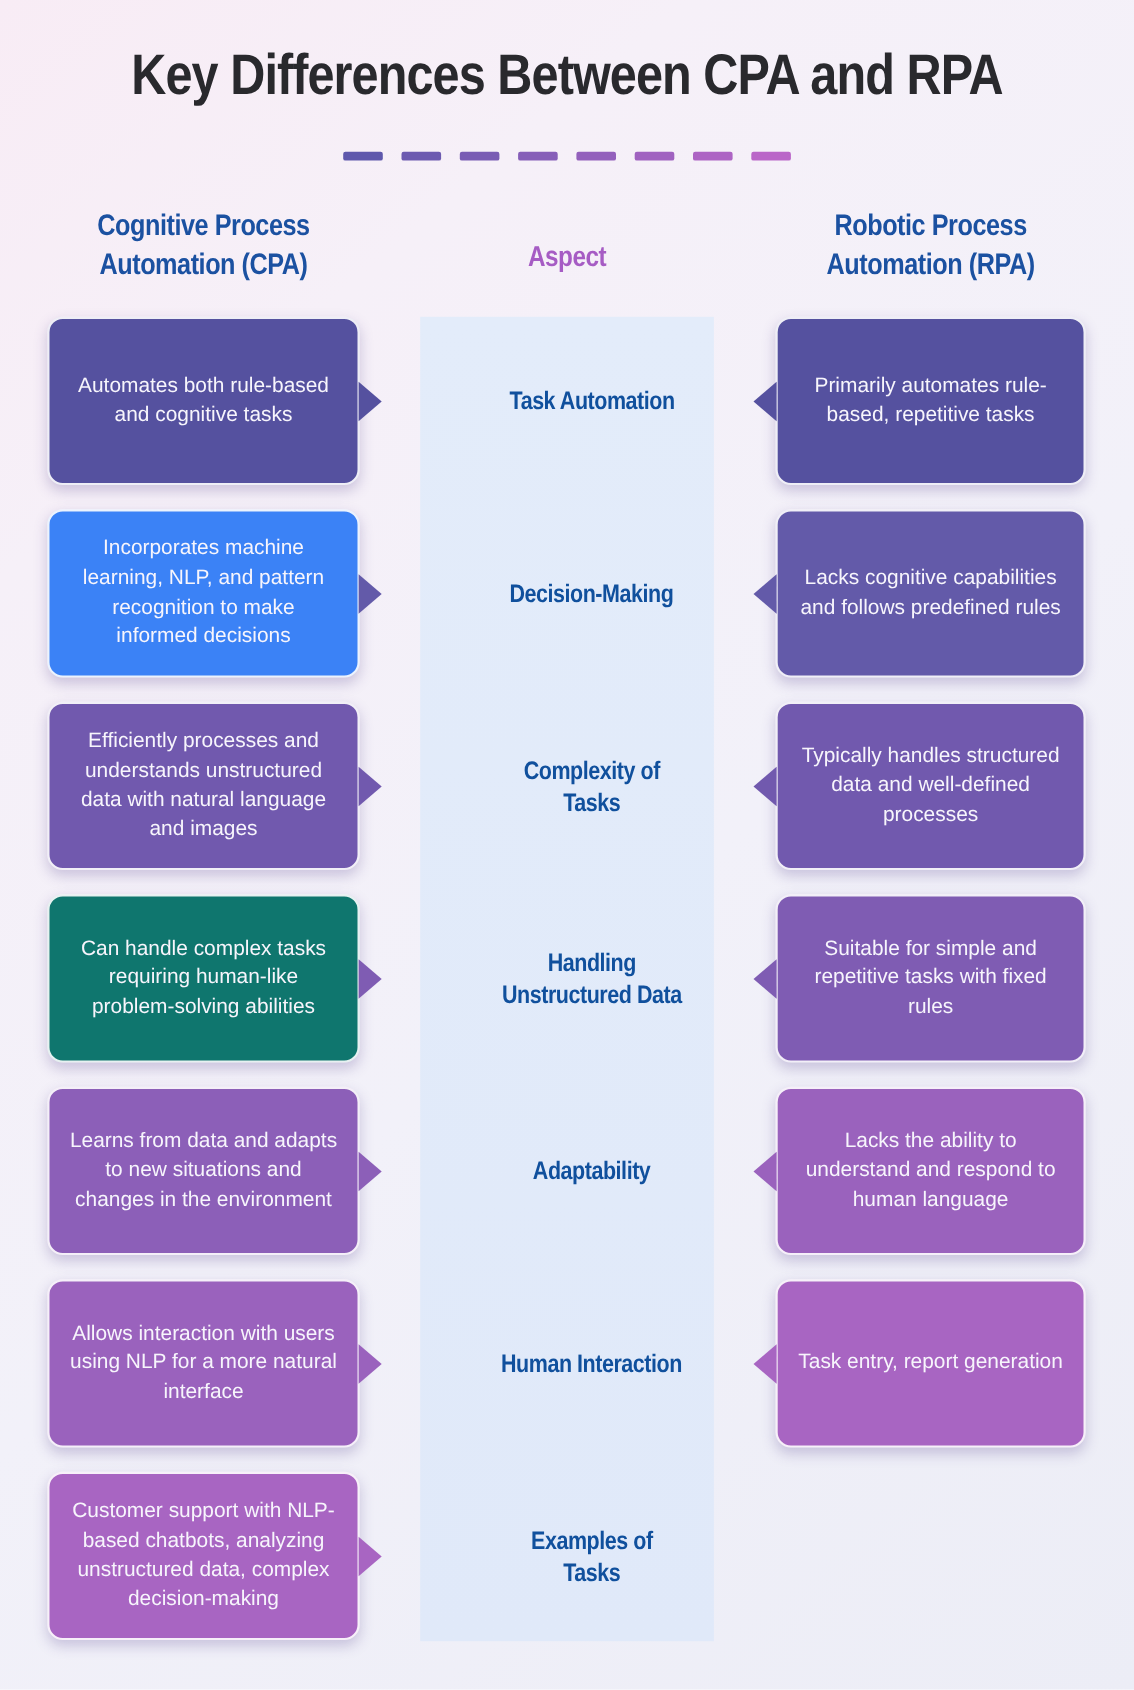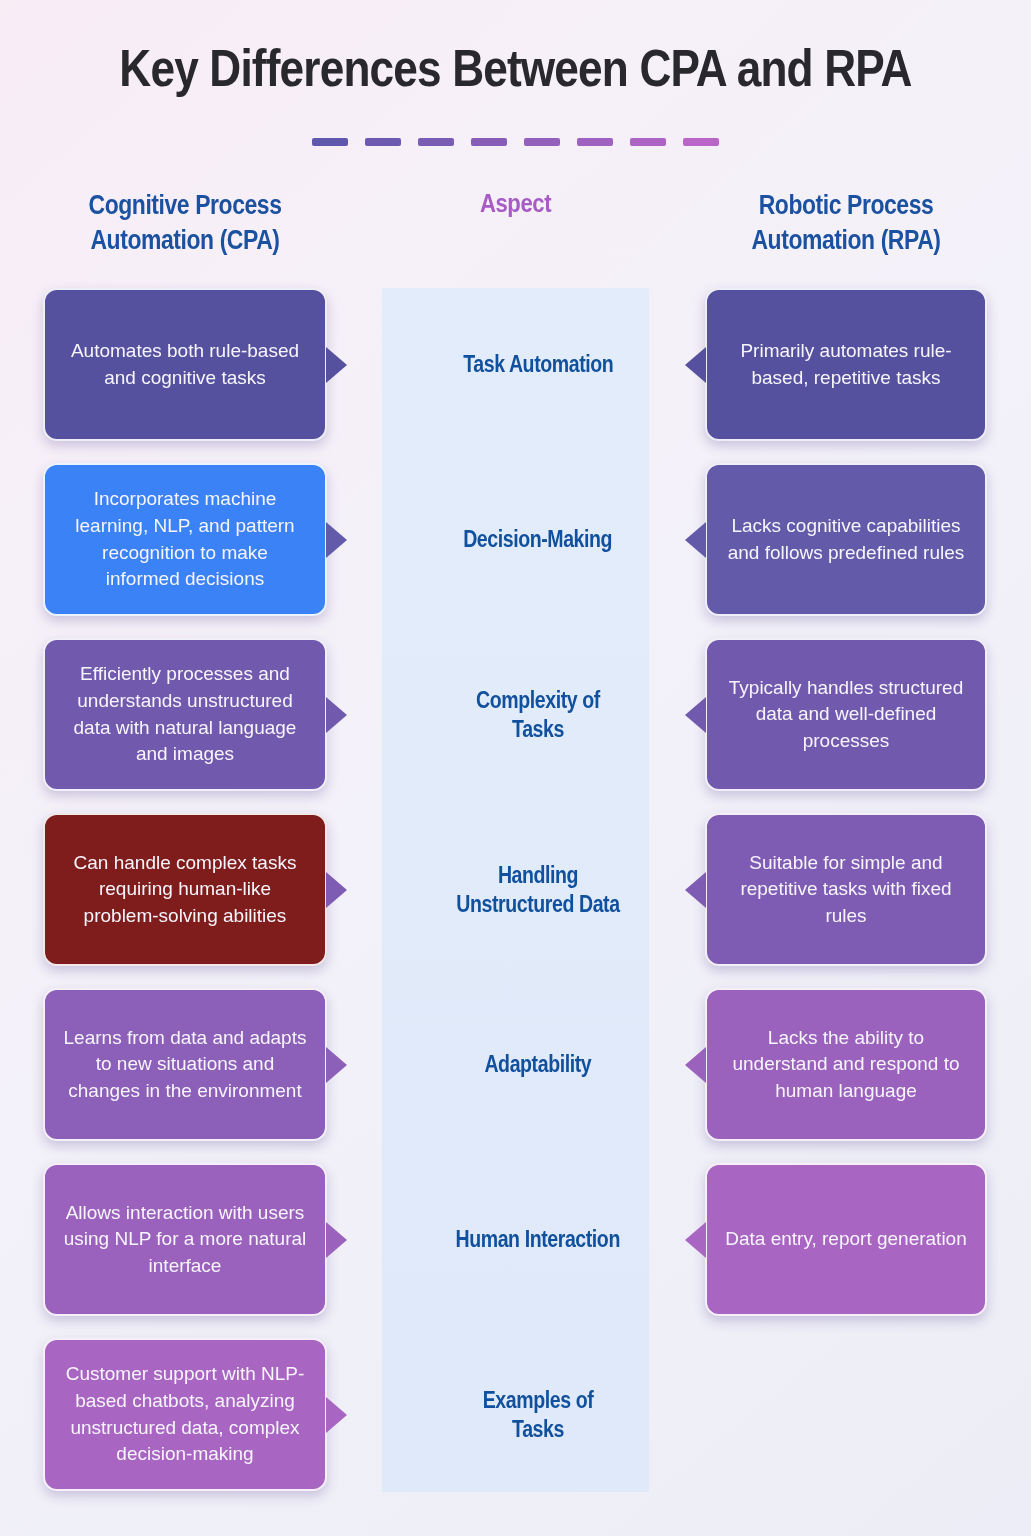--- a/index.html
+++ b/index.html
@@ -18,21 +18,21 @@
     display:flex;justify-content:center;gap:17px;
   }
   .dash{width:36px;height:8px;border-radius:2px;}
   .col-header{
     position:absolute;text-align:center;font-weight:700;line-height:1.3;
     font-size:27px;letter-spacing:-0.5px;
   }
   .col-header.blue{color:#1b51a1;}
   .col-header.purple{color:#a65cc4;font-size:26px;}
   .hdr-left{left:43px;top:188px;width:284px;}
-  .hdr-center{left:382px;top:187px;width:267px;}
+  .hdr-center{left:382px;top:217px;width:267px;}
   .hdr-right{left:705px;top:188px;width:282px;}
   .center-panel{
     position:absolute;left:382px;top:288px;width:267px;height:1204px;
     background:linear-gradient(180deg,#e3ecfa 0%,#e0e9f9 100%);
   }
   .col{position:absolute;top:288px;}
   .col-left{left:43px;width:284px;}
   .col-right{left:705px;width:282px;}
   .cell{height:153px;margin-bottom:22px;display:flex;align-items:center;justify-content:center;margin-left:45px;}
   .aspect-label{
@@ -89,21 +89,21 @@
     <span class="arrow arrow-right" style="border-left-color: rgb(85, 81, 159);"></span>
   </div>
   <div class="box" style="background-color: #3b82f6;">
     <span class="box-text">Incorporates machine learning, NLP, and pattern recognition to make informed decisions</span>
     <span class="arrow arrow-right" style="border-left-color: rgb(99, 90, 169);"></span>
   </div>
   <div class="box" style="background-color: rgb(113, 89, 174);">
     <span class="box-text">Efficiently processes and understands unstructured data with natural language and images</span>
     <span class="arrow arrow-right" style="border-left-color: rgb(113, 89, 174);"></span>
   </div>
-  <div class="box" style="background-color: #7f1d1d;">
+  <div class="box" style="background-color: #0f766e;">
     <span class="box-text">Can handle complex tasks requiring human-like problem-solving abilities</span>
     <span class="arrow arrow-right" style="border-left-color: rgb(127, 92, 179);"></span>
   </div>
   <div class="box" style="background-color: rgb(140, 95, 184);">
     <span class="box-text">Learns from data and adapts to new situations and changes in the environment</span>
     <span class="arrow arrow-right" style="border-left-color: rgb(140, 95, 184);"></span>
   </div>
   <div class="box" style="background-color: rgb(154, 98, 189);">
     <span class="box-text">Allows interaction with users using NLP for a more natural interface</span>
     <span class="arrow arrow-right" style="border-left-color: rgb(154, 98, 189);"></span>
@@ -153,16 +153,16 @@
   </div>
   <div class="box" style="background-color: rgb(127, 92, 179);">
     <span class="box-text">Suitable for simple and repetitive tasks with fixed rules</span>
     <span class="arrow arrow-left" style="border-right-color: rgb(127, 92, 179);"></span>
   </div>
   <div class="box" style="background-color: rgb(154, 98, 189);">
     <span class="box-text">Lacks the ability to understand and respond to human language</span>
     <span class="arrow arrow-left" style="border-right-color: rgb(154, 98, 189);"></span>
   </div>
   <div class="box" style="background-color: rgb(168, 101, 194);">
-    <span class="box-text">Data entry, report generation</span>
+    <span class="box-text">Task entry, report generation</span>
     <span class="arrow arrow-left" style="border-right-color: rgb(168, 101, 194);"></span>
   </div>
 </div>
 
 </body></html>

